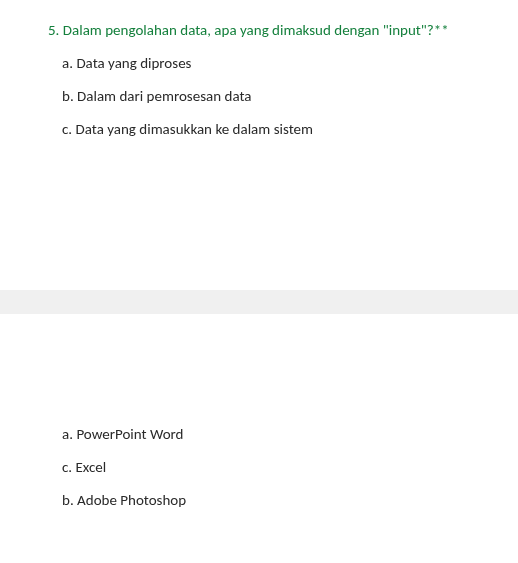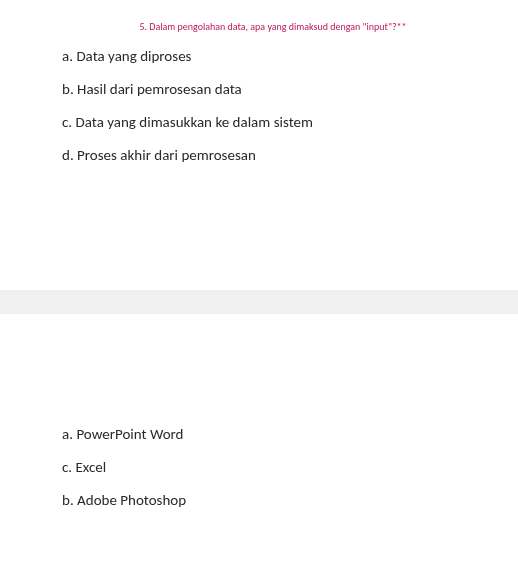--- a/index.html
+++ b/index.html
@@ -18,25 +18,24 @@
     right: 0;
     height: 24px;
     background: #f0f0f0;
   }
   .question-block {
     position: absolute;
     left: 48px;
     right: 20px;
   }
   .question-text {
-    font-size: 10px;
-    color: #be185d;
+    font-size: 15px;
+    color: #15803d;
     line-height: 1.4;
     margin-bottom: 12px;
-    text-align: center;
   }
   .option {
     font-size: 15px;
     color: #2a2a2a;
     line-height: 1.4;
     margin-bottom: 12px;
     padding-left: 14px;
   }
   .q1 { top: 20px; }
   .break1 { top: 290px; }
@@ -49,29 +48,25 @@
   <div class="question-text">
     <span>5.</span>
     <span>Dalam pengolahan data, apa yang dimaksud dengan "input"?**</span>
   </div>
   <div class="option">
     <span>a.</span>
     <span>Data yang diproses</span>
   </div>
   <div class="option">
     <span>b.</span>
-    <span>Hasil dari pemrosesan data</span>
+    <span>Dalam dari pemrosesan data</span>
   </div>
   <div class="option">
     <span>c.</span>
     <span>Data yang dimasukkan ke dalam sistem</span>
-  </div>
-  <div class="option">
-    <span>d.</span>
-    <span>Proses akhir dari pemrosesan</span>
   </div>
 </div>
 
 <div class="page-break break1"></div>
 
 <div class="question-block q2">
   <div class="option">
     <span>a.</span>
     <span>PowerPoint Word</span>
   </div>

